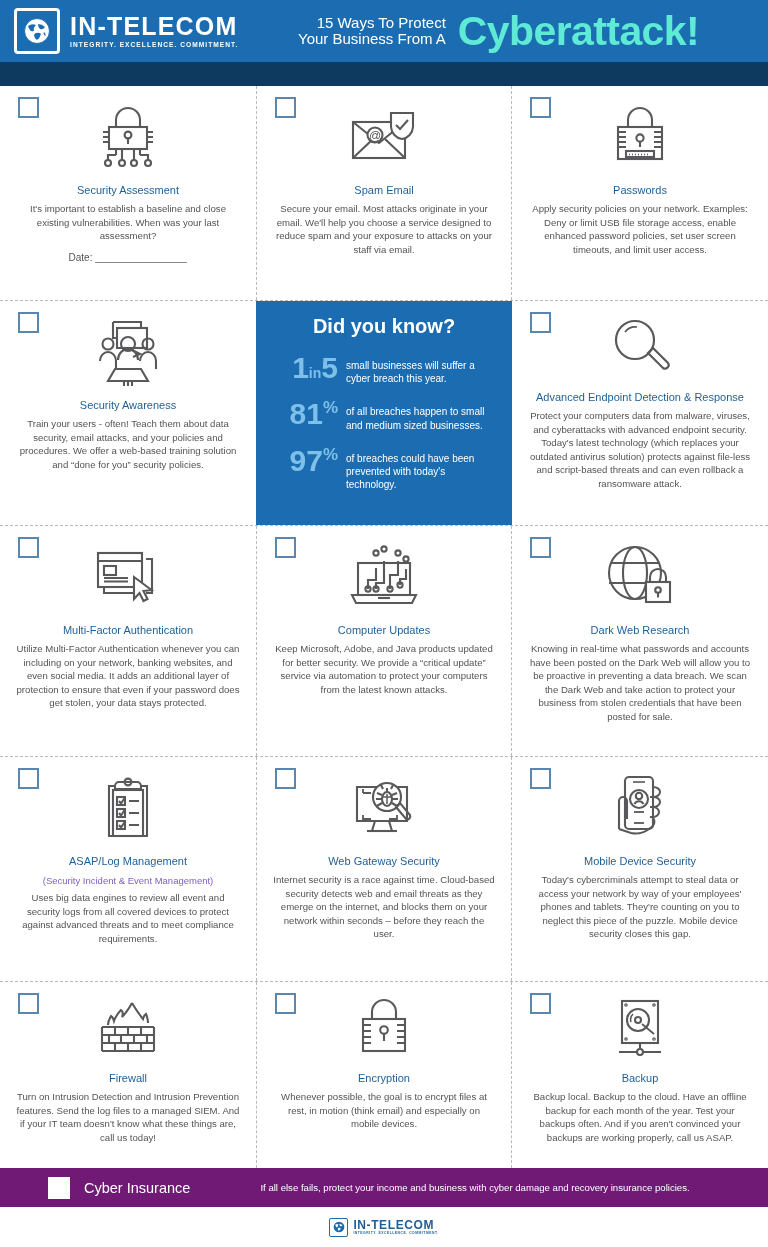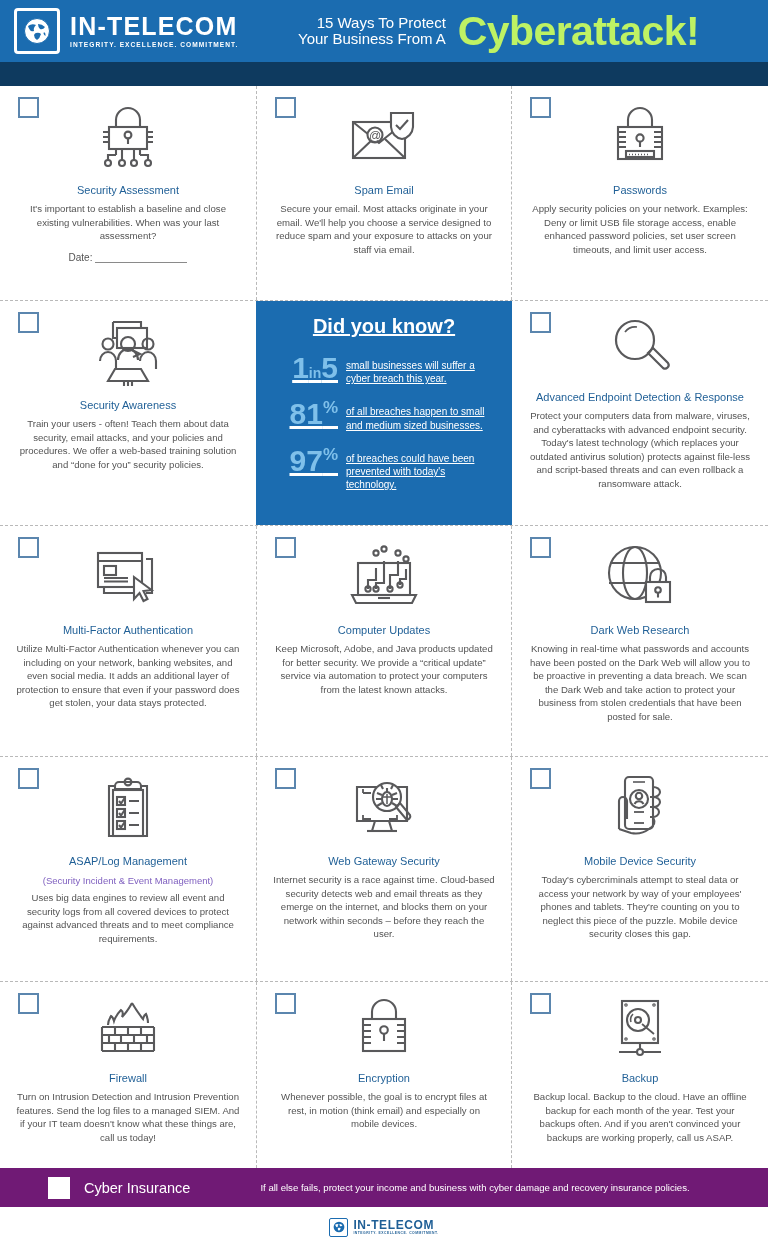--- a/index.html
+++ b/index.html
@@ -32,21 +32,21 @@
   .logo-tag{
     color:#ffffff;font-size:6.6px;font-weight:bold;letter-spacing:1.05px;
     margin-top:3px;
   }
 
   .head-sub{
     color:#ffffff;font-size:15px;line-height:1.08;text-align:right;
     font-weight:500;margin-right:12px;white-space:pre-line;
   }
   .head-big{
-    color:#bef264;font-size:41px;font-weight:bold;letter-spacing:-0.6px;
+    color:#5eead4;font-size:41px;font-weight:bold;letter-spacing:-0.6px;
     line-height:1;
   }
 
   
   .grid{position:relative;}
   .row{display:flex;}
   .cell{
     width:256px;box-sizing:border-box;
     padding:10px 16px 6px 16px;
     position:relative;
@@ -239,21 +239,21 @@
             <path d="M49 45 a8 9 0 0 1 16 0 v8"></path>
             <path d="M41 34 l8 4 l-7 3"></path>
             <path d="M24 53 h26 l7 12 h-40 Z"></path>
             <path d="M33 65 v5 M37 65 v5 M41 65 v5"></path>
           </svg>
         </div>
         <div class="card-title">Security Awareness</div>
         <div class="card-body">Train your users - often! Teach them about data security, email attacks, and your policies and procedures. We offer a web-based training solution and “done for you” security policies.</div>
       </div>
 
-      <div class="dyk" style="height:224px;text-decoration:underline;">
+      <div class="dyk" style="height:224px;">
         <div class="dyk-title">Did you know?</div>
 
         <div class="stat">
           <div class="stat-num"><span>1</span><span class="sm">in</span><span>5</span></div>
           <div class="stat-txt">small businesses will suffer a cyber breach this year.</div>
         </div>
 
         <div class="stat">
           <div class="stat-num"><span>81</span><span class="pct">%</span></div>
           <div class="stat-txt">of all breaches happen to small and medium sized businesses.</div>

